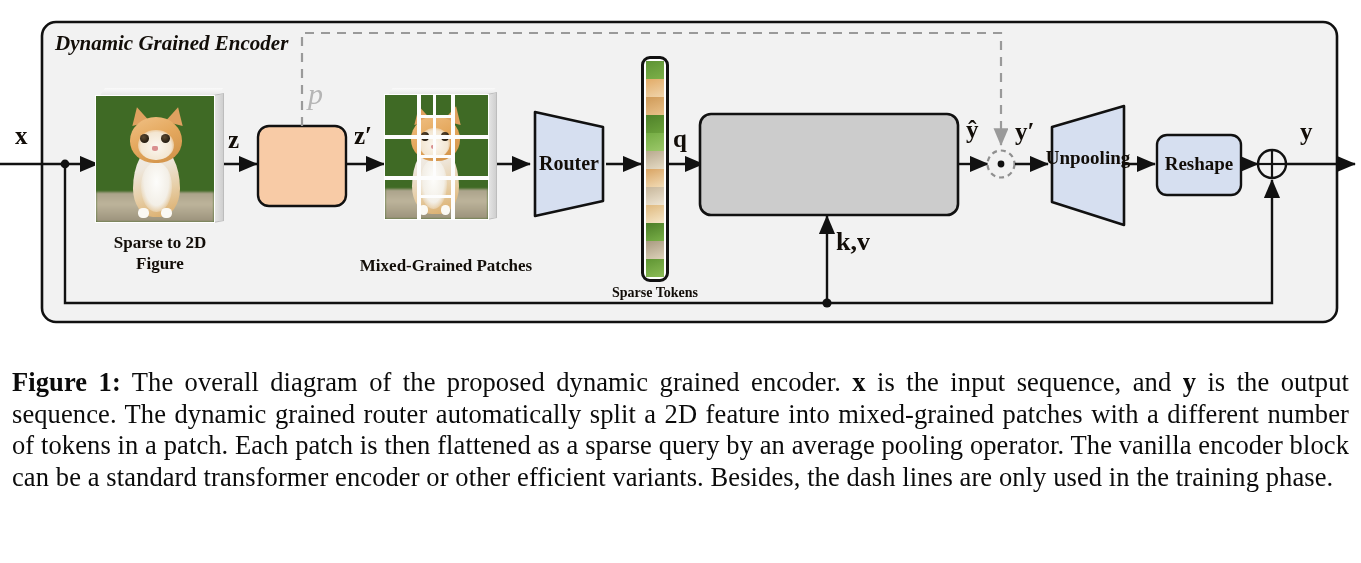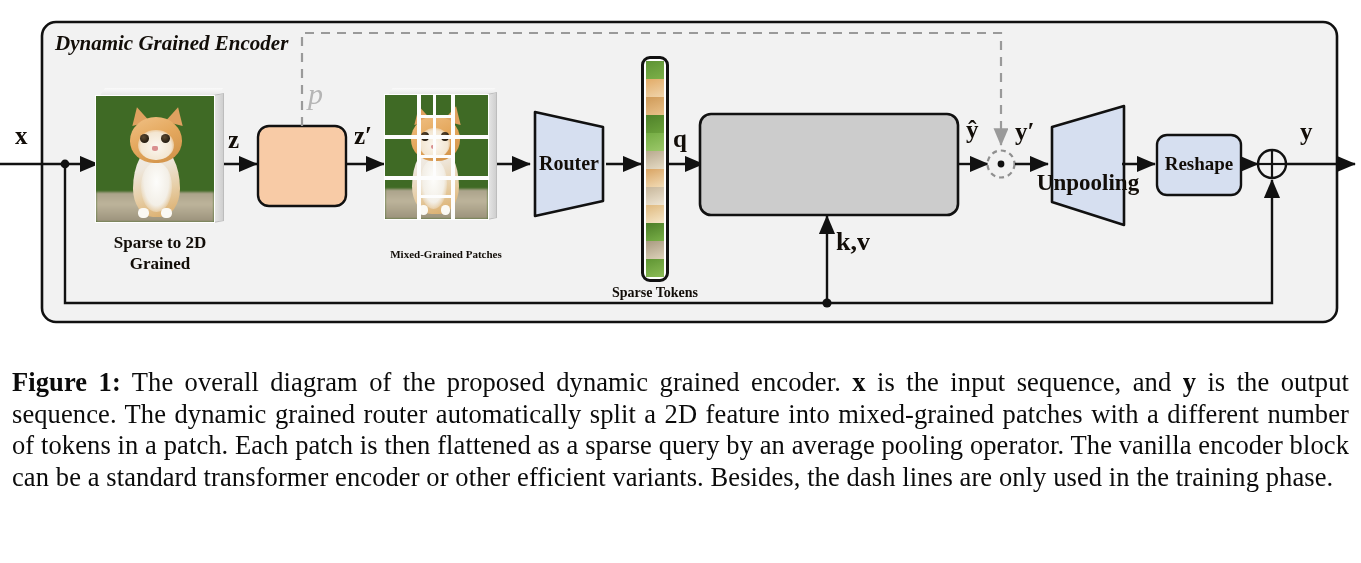--- a/index.html
+++ b/index.html
@@ -209,21 +209,21 @@
           <div class="face"></div>
         <div class="eyeL"></div>
           <div class="eyeR"></div>
           <div class="nose"></div>
         <div class="pawL"></div>
           <div class="pawR"></div>
       </div>
     </div>
     <div class="lbl center olay" style="left:160px;top:232px;font-size:17px;line-height:21px;">
       <div>Sparse to 2D</div>
-      <div>Grained</div>
+      <div>Figure</div>
     </div>
 
     <div class="slab olay" style="left:385px;top:88px;width:112px;height:135px;">
       <div class="top3d" style="left:5px;top:0;width:103px;height:8px;transform:skewX(-32deg);"></div>
       <div class="side3d" style="right:0;top:5px;width:8px;height:124px;transform:skewY(-10deg);"></div>
       <div class="kitten face3d" style="left:0;top:7px;width:103px;height:124px;">
         <div class="grass"></div>
           <div class="ground"></div>
         <div class="body" style="left:26%;width:46%;"></div>
           <div class="chest" style="left:34%;"></div>
@@ -244,21 +244,21 @@
           <i style="left:64%;top:0;width:4px;height:100%;"></i>
 
           <i style="left:31%;top:16%;width:33%;height:3px;"></i>
           <i style="left:31%;top:48%;width:33%;height:3px;"></i>
           <i style="left:31%;top:81%;width:33%;height:3px;"></i>
           <i style="left:47%;top:0;width:3px;height:32%;"></i>
           <i style="left:47%;top:32%;width:3px;height:33%;"></i>
         </div>
       </div>
     </div>
-    <div class="lbl center olay" style="left:446px;top:248px;font-size:11px;">Mixed-Grained Patches</div>
+    <div class="lbl center olay" style="left:446px;top:256px;font-size:17px;">Mixed-Grained Patches</div>
 
     <div class="tokenstrip olay" style="left:641px;top:56px;width:28px;height:226px;">
       <span style="background:linear-gradient(160deg,#5e9335,#7cb049);"></span>
       <span style="background:linear-gradient(160deg,#e2ab67,#f0d5ac);"></span>
       <span style="background:linear-gradient(160deg,#cf9a58,#eac28b);"></span>
       <span style="background:linear-gradient(160deg,#4f8129,#6ca23c);"></span>
       <span style="background:linear-gradient(160deg,#74ac43,#9cc86a);"></span>
       <span style="background:linear-gradient(160deg,#b8a98e,#e6dcc6);"></span>
       <span style="background:linear-gradient(160deg,#d9a463,#f2dcb6);"></span>
       <span style="background:linear-gradient(160deg,#c8b79b,#efe6d4);"></span>
@@ -266,21 +266,21 @@
       <span style="background:linear-gradient(160deg,#4c7d27,#79b048);"></span>
       <span style="background:linear-gradient(160deg,#a89a80,#ddd2ba);"></span>
       <span style="background:linear-gradient(160deg,#5f9533,#8cbc57);"></span>
     </div>
     <div class="lbl center olay" style="left:655px;top:285px;font-size:14px;">Sparse Tokens</div>
 
 
     <div class="lbl center olay" style="left:569px;top:152px;font-size:20px;">Router</div>
 
 
-    <div class="lbl center olay" style="left:1088px;top:170px;font-size:23px;">Unpooling</div>
+    <div class="lbl center olay" style="left:1088px;top:147px;font-size:19px;">Unpooling</div>
 
     <div class="lbl center olay" style="left:1199px;top:153px;font-size:19px;">Reshape</div>
 
     <div class="lbl olay" style="left:15px;top:122px;font-size:25px;">x</div>
 
     <div class="lbl olay" style="left:228px;top:126px;font-size:25px;">z</div>
 
     <div class="lbl olay" style="left:354px;top:122px;font-size:25px;">z′</div>
 
     <div class="lbl olay" style="left:308px;top:77px;font-size:30px;font-style:italic;font-weight:normal;color:#b5b5b5;font-family:'Liberation Serif',serif;">p</div>

